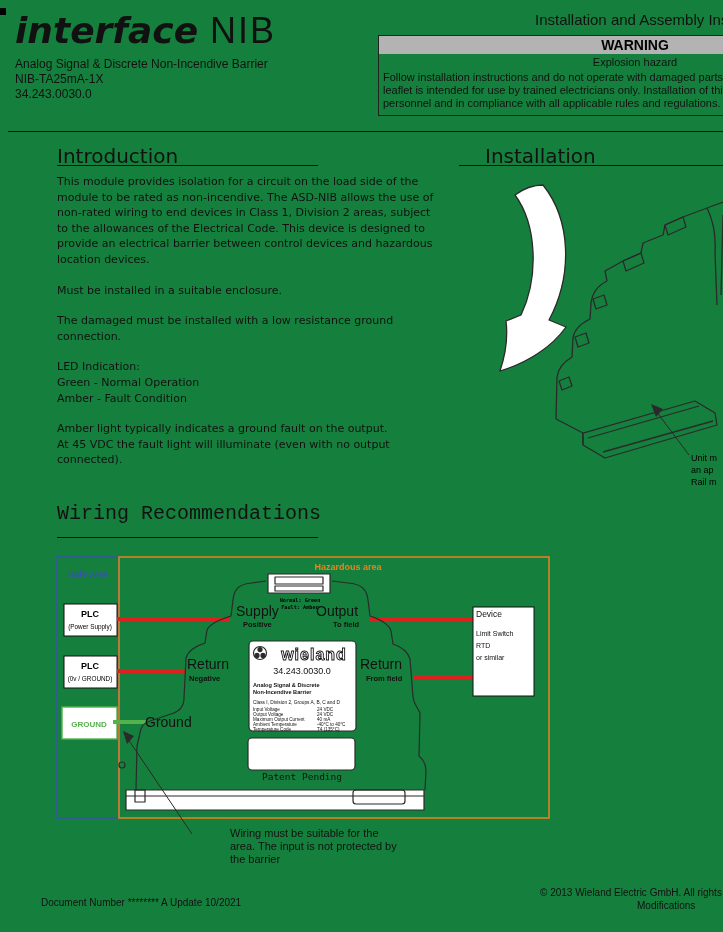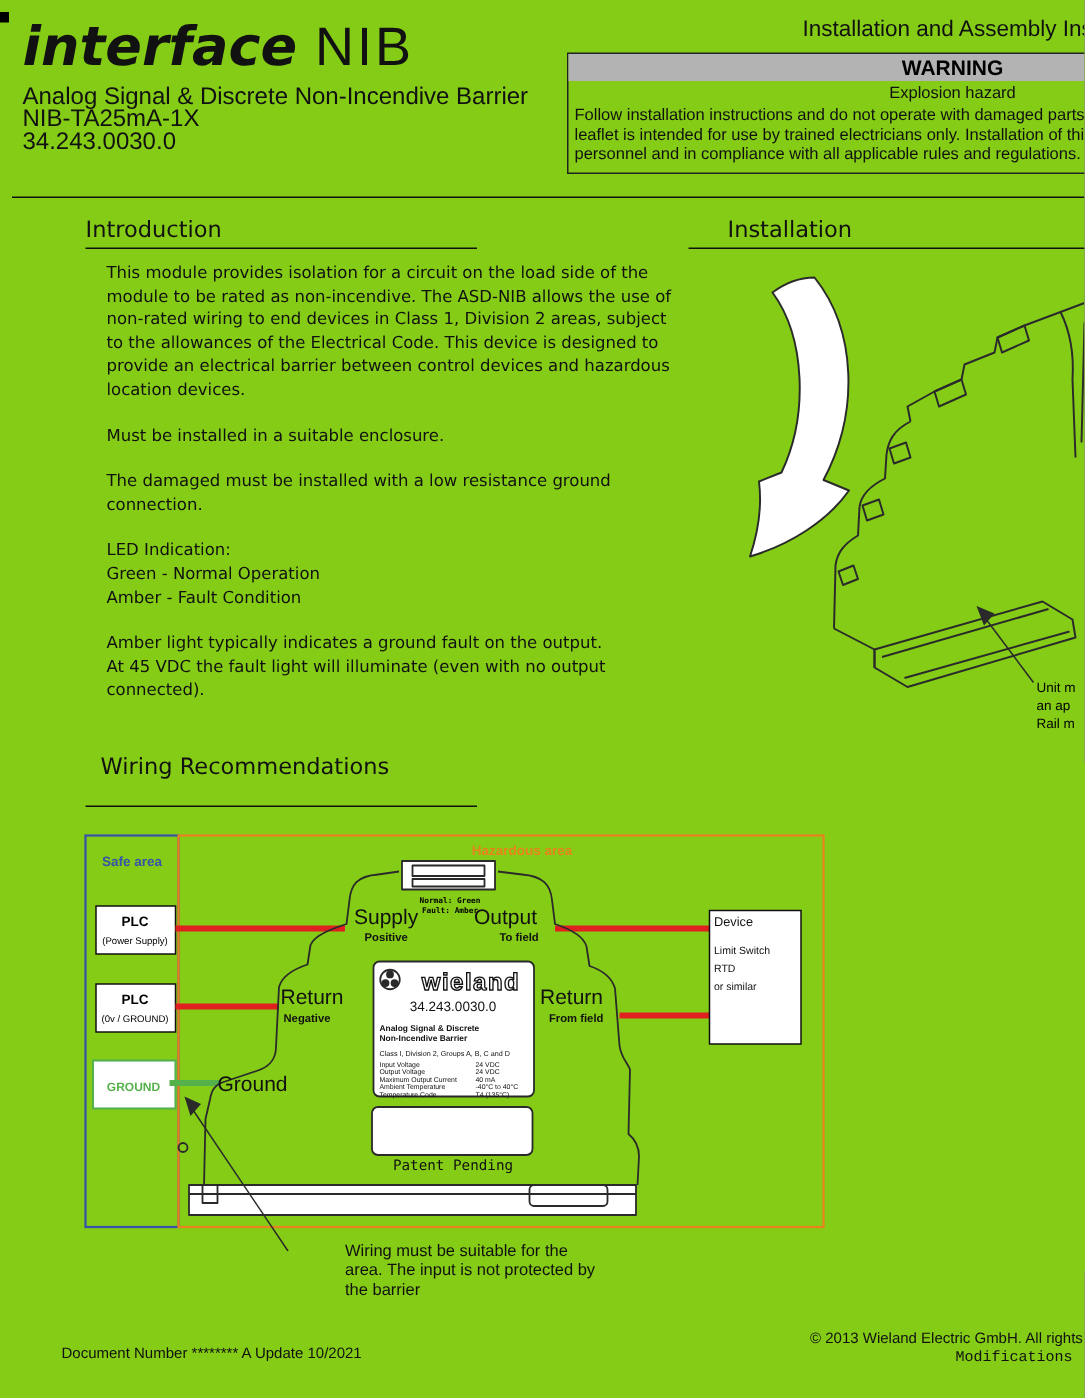--- a/index.html
+++ b/index.html
@@ -1,48 +1,48 @@
 <!DOCTYPE html>
 <html><head>
 <meta charset="utf-8">
 <style>
   html,body{margin:0;padding:0;background:#888;}
-  .page{position:relative;width:723px;height:932px;background:#84cc16;overflow:hidden;
+  .page{position:relative;width:723px;height:932px;background:#15803d;overflow:hidden;
         font-family:"DejaVu Sans",sans-serif;color:#111;}
   .abs{position:absolute;}
   .nowrap{white-space:nowrap;}
   .preline{white-space:pre-line;}
 
   
   .regmark{left:0;top:8px;width:6px;height:7px;background:#000;}
   .logo{left:15px;top:10px;font-size:36px;letter-spacing:0;}
   .logo .brand{font-style:italic;font-weight:bold;font-family:"DejaVu Sans",sans-serif;}
   .logo .prod{font-weight:400;font-family:"Liberation Sans",sans-serif;letter-spacing:2px;}
-  .subtitle{left:15px;top:57px;font-size:16px;line-height:15px;font-family:"Liberation Sans",sans-serif;}
+  .subtitle{left:15px;top:57px;font-size:12px;line-height:15px;font-family:"Liberation Sans",sans-serif;}
   .doctitle{left:535px;top:11px;font-size:15px;font-family:"Liberation Sans",sans-serif;}
 
   
   .warnbox{left:378px;top:35px;width:512px;height:79px;border:1px solid #222;
            font-family:"Liberation Sans",sans-serif;}
   .warnbar{position:absolute;left:0;top:0;width:100%;height:18px;background:#b3b3b3;
            text-align:center;font-weight:bold;font-size:14px;line-height:18px;color:#000;}
   .warnsub{position:absolute;left:0;top:20px;width:100%;text-align:center;font-size:11px;}
   .warnline{position:absolute;left:4px;font-size:11px;white-space:nowrap;}
 
   .divider{left:8px;top:131px;width:715px;height:0;border-top:1.5px solid #111;}
 
-  h2.sect{margin:0;font-size:15px;font-weight:400;font-family:"DejaVu Sans",sans-serif;}
+  h2.sect{margin:0;font-size:20px;font-weight:400;font-family:"DejaVu Sans",sans-serif;}
   .rule{height:0;border-top:1px solid #111;}
 
   .bodytext{font-size:11px;line-height:15.6px;}
-  .bodytext p{margin:0 0 15px 14px;}
+  .bodytext p{margin:0 0 15px 0;}
 
   .footer-left{left:14px;top:897px;font-size:10px;font-family:"Liberation Sans",sans-serif;padding-left:27px;}
   .footer-right1{left:540px;top:887px;font-size:10px;font-family:"Liberation Sans",sans-serif;}
-  .footer-right2{left:637px;top:900px;font-size:10px;font-family:Liberation Mono, monospace;}
+  .footer-right2{left:637px;top:900px;font-size:10px;font-family:Liberation Sans, sans-serif;}
 
   svg text{font-family:"Liberation Sans",sans-serif;}
   .cad{font-family:"DejaVu Sans Mono",monospace;}
 </style>
 </head>
 <body>
 
 <div class="page">
 
   <div class="abs regmark"></div>
@@ -114,21 +114,21 @@
       </g>
 
       <path stroke-width="1" d="M 234,280 L 201,236"></path>
       <path fill="#2a2a2a" stroke="none" d="M 196,229 L 208,234 L 201,242 Z"></path>
     </g>
     <text x="236" y="286" font-size="9">Unit m</text>
     <text x="236" y="298" font-size="9">an ap</text>
     <text x="236" y="310" font-size="9">Rail m</text>
   </svg>
 
-  <h2 class="sect abs" style="left:67px;top:502px;">Wiring Recommendations</h2>
+  <h2 class="sect abs" style="left:57px;top:502px;font-family:Liberation Mono, monospace;">Wiring Recommendations</h2>
   <div class="abs rule" style="left:57px;top:537px;width:261px;"></div>
 
   <svg class="abs" style="left:50px;top:550px;" width="510" height="330" viewBox="0 0 510 330">
 
     <rect x="7" y="7" width="62" height="261" fill="none" stroke="#3555a8" stroke-width="1.5"></rect>
     <rect x="69" y="7" width="430" height="261" fill="none" stroke="#e8831d" stroke-width="1.5"></rect>
     <text x="38" y="27" text-anchor="middle" font-size="9" font-weight="bold" fill="#3555a8">Safe area</text>
     <text x="298" y="20" text-anchor="middle" font-size="9" font-weight="bold" fill="#e8831d">Hazardous area</text>
 
     <g>

